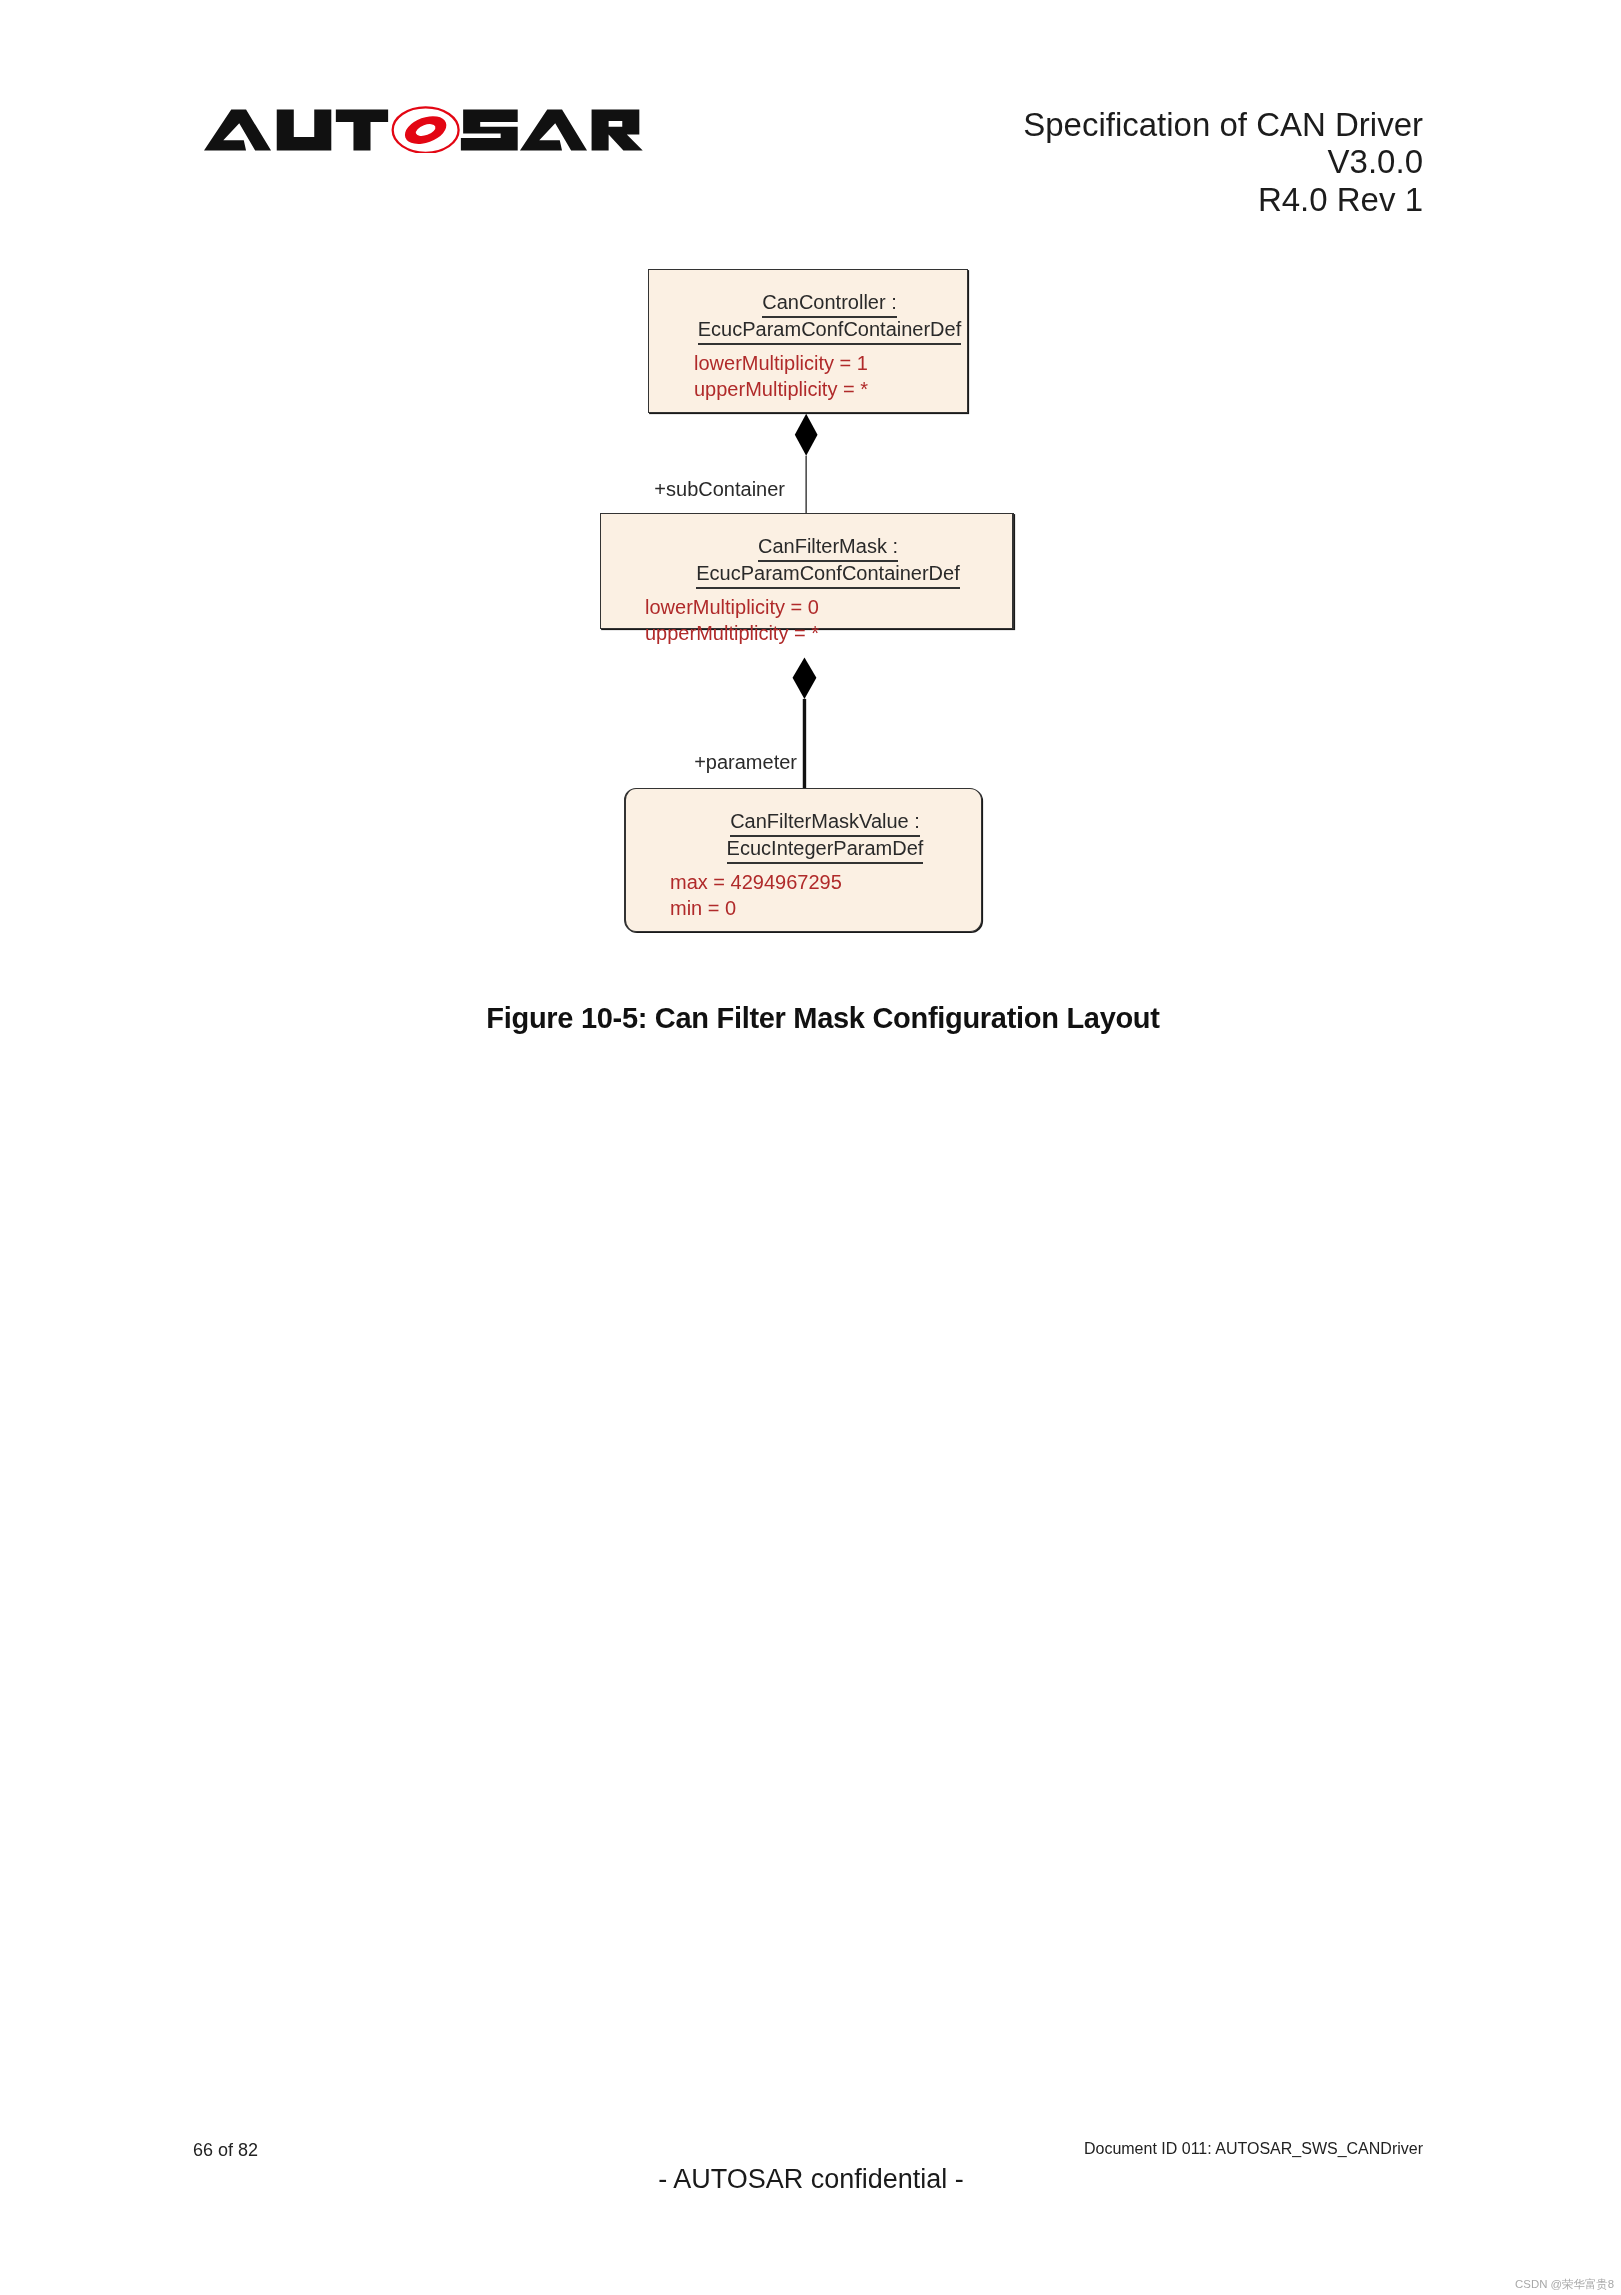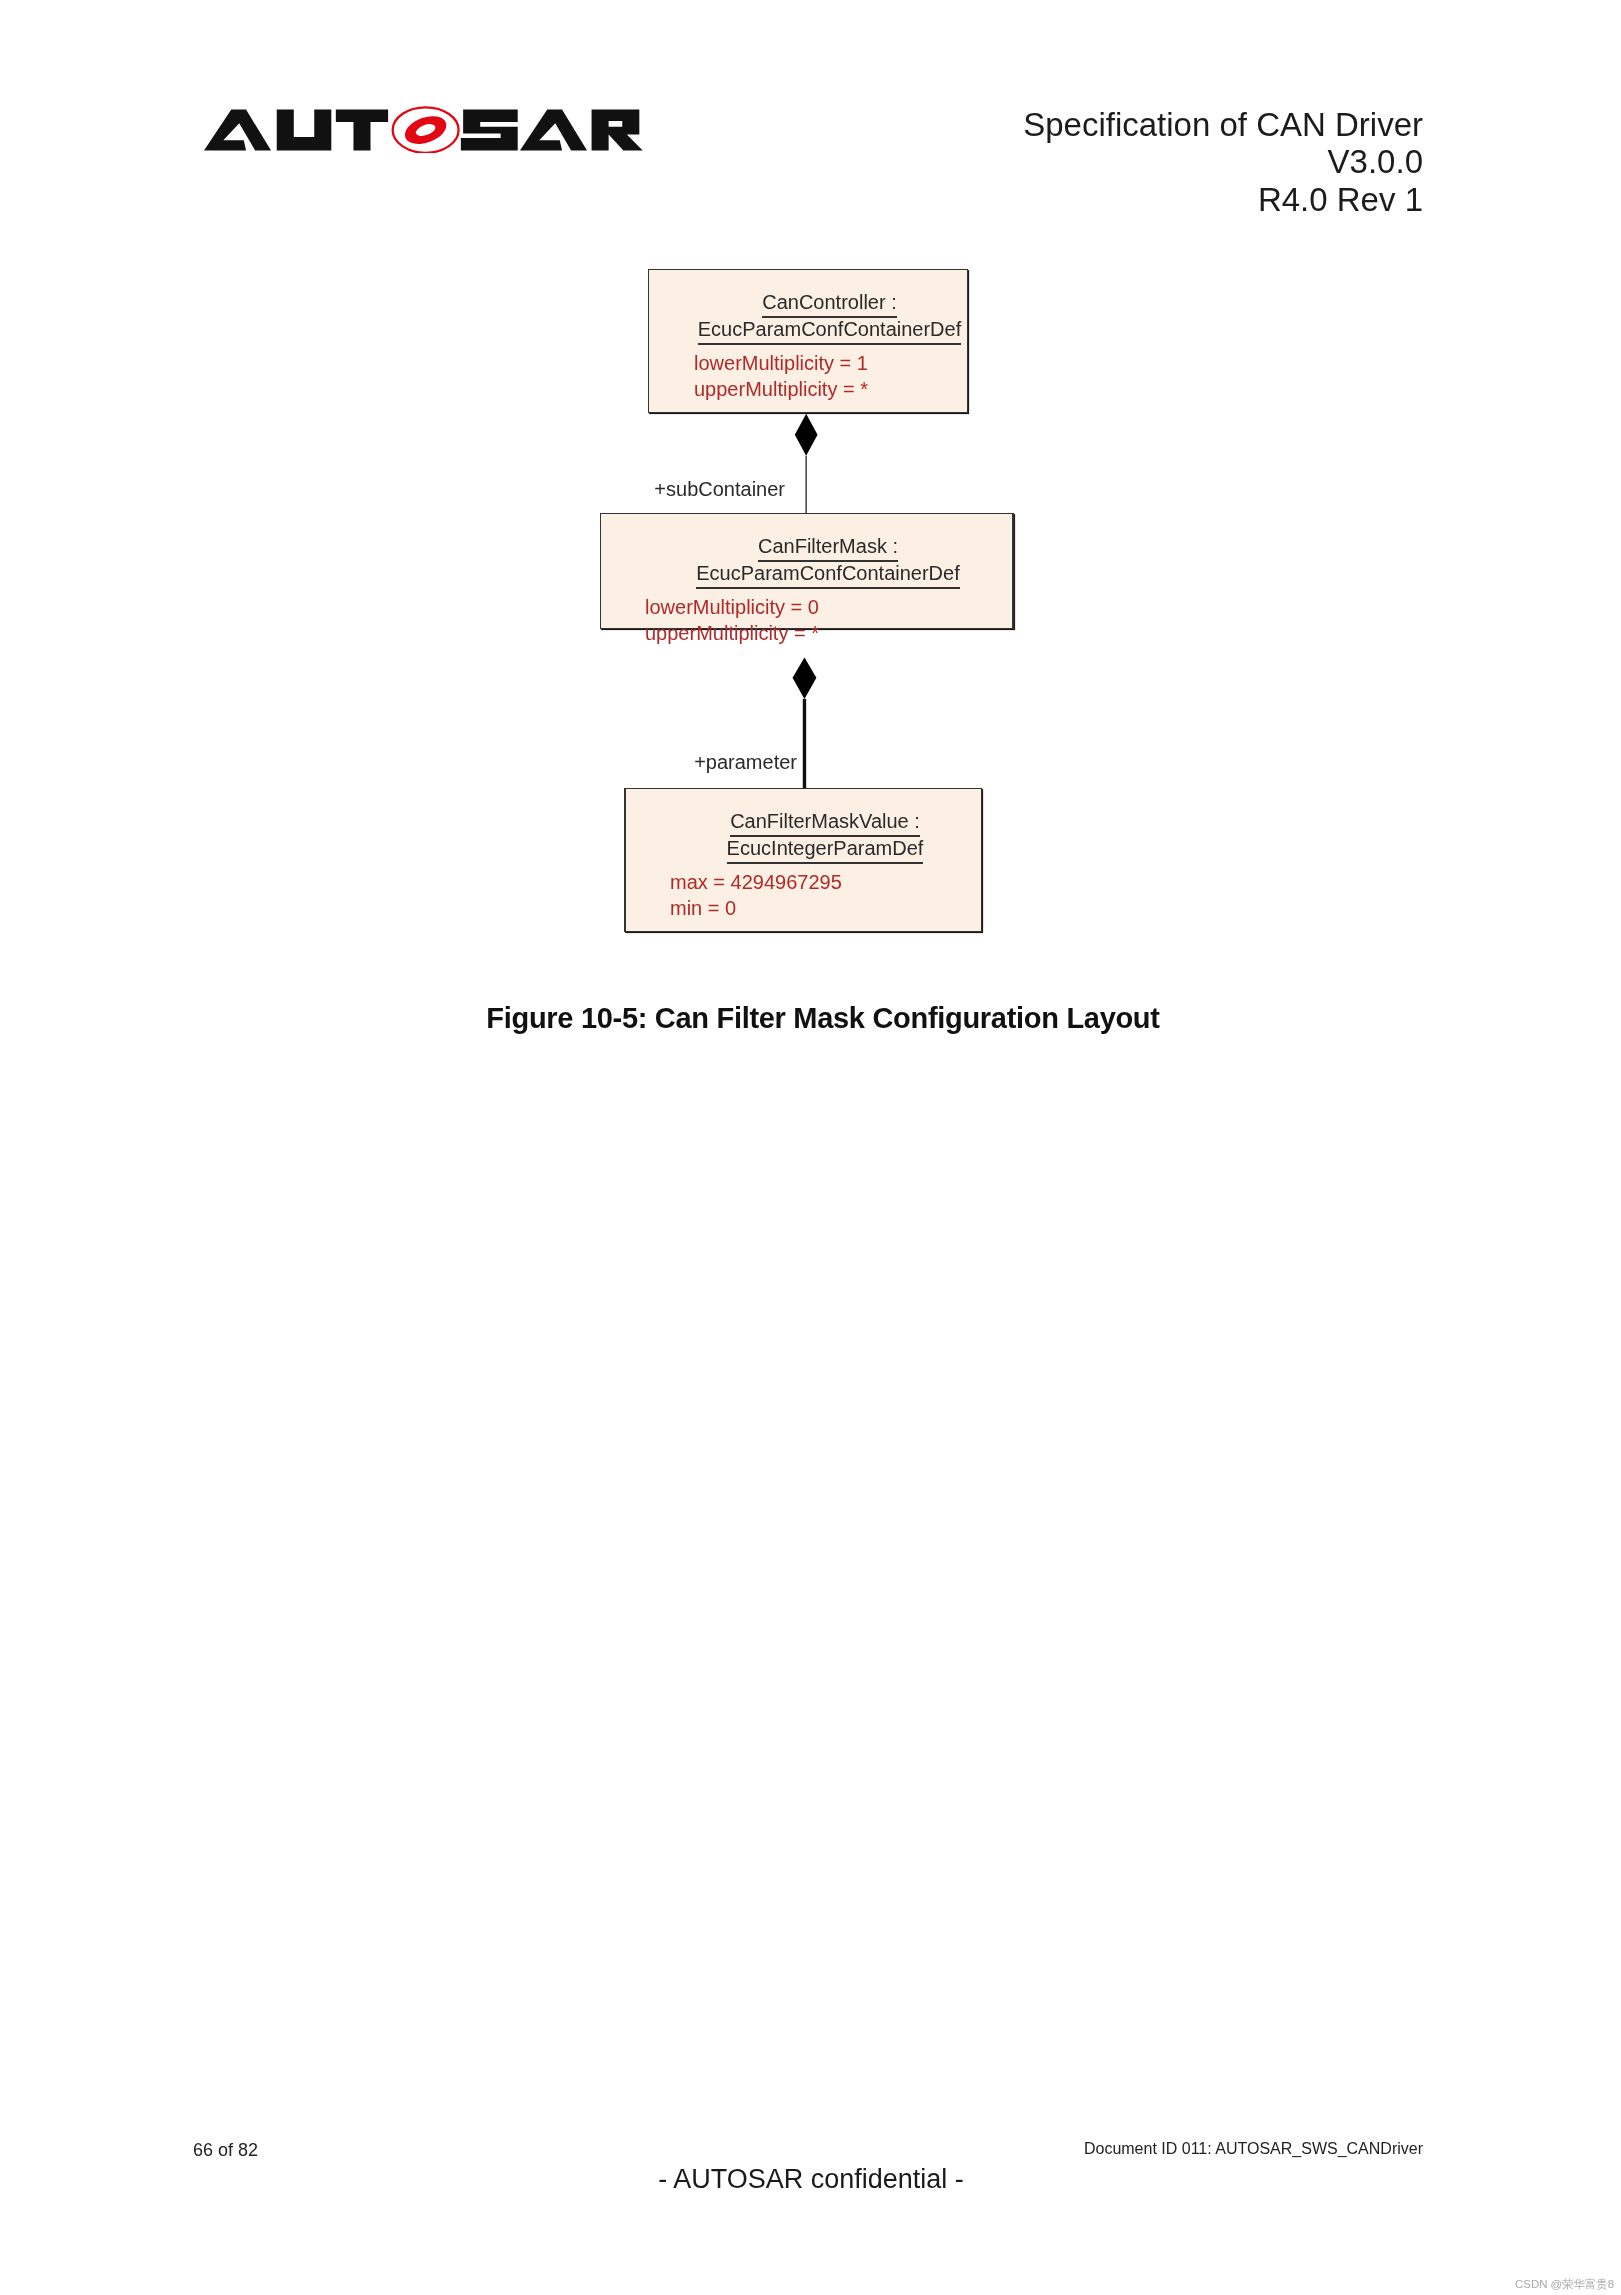--- a/index.html
+++ b/index.html
@@ -17,21 +17,21 @@
   
   .uml-box { background: #fbf0e3; border: 1.7px solid #333333; box-sizing: border-box;
              box-shadow: 1.1px 1.1px 0 #1a1a1a; }
   .uml-title { position: absolute; left: 0; right: 0; text-align: center; font-size: 20px;
                line-height: 25px; color: #2a2a2a; margin-left: 43px; }
   .uml-title span { display: inline-block; border-bottom: 2.3px solid #333333; padding-bottom: 0.6px; }
   .uml-attr { position: absolute; font-size: 20px; line-height: 27px; color: #b02a2a; white-space: nowrap; }
 
   .b1 { left: 648px; top: 269px; width: 320px; height: 144px; }
   .b2 { left: 600px; top: 513px; width: 414px; height: 116px; border-right-width: 2.8px; }
-  .b3 { left: 624px; top: 788px; width: 358px; height: 144px; border-left-width: 2.8px; }
+  .b3 { left: 624px; top: 788px; width: 358px; height: 144px; border-left-width: 2.8px; border-radius: 12px; }
 
   .role-label { font-size: 20px; color: #2a2a2a; white-space: nowrap; text-align: right; }
 
   
   .caption { left: 12px; width: 1622px; top: 1002px; text-align: center; font-size: 29px;
              font-weight: bold; color: #111111; letter-spacing: -0.3px; }
 
   
   .footer-page { left: 193px; top: 2140px; font-size: 18px; color: #222222; }
   .footer-docid { right: 199px; top: 2140px; font-size: 16px; color: #222222; white-space: nowrap; }

